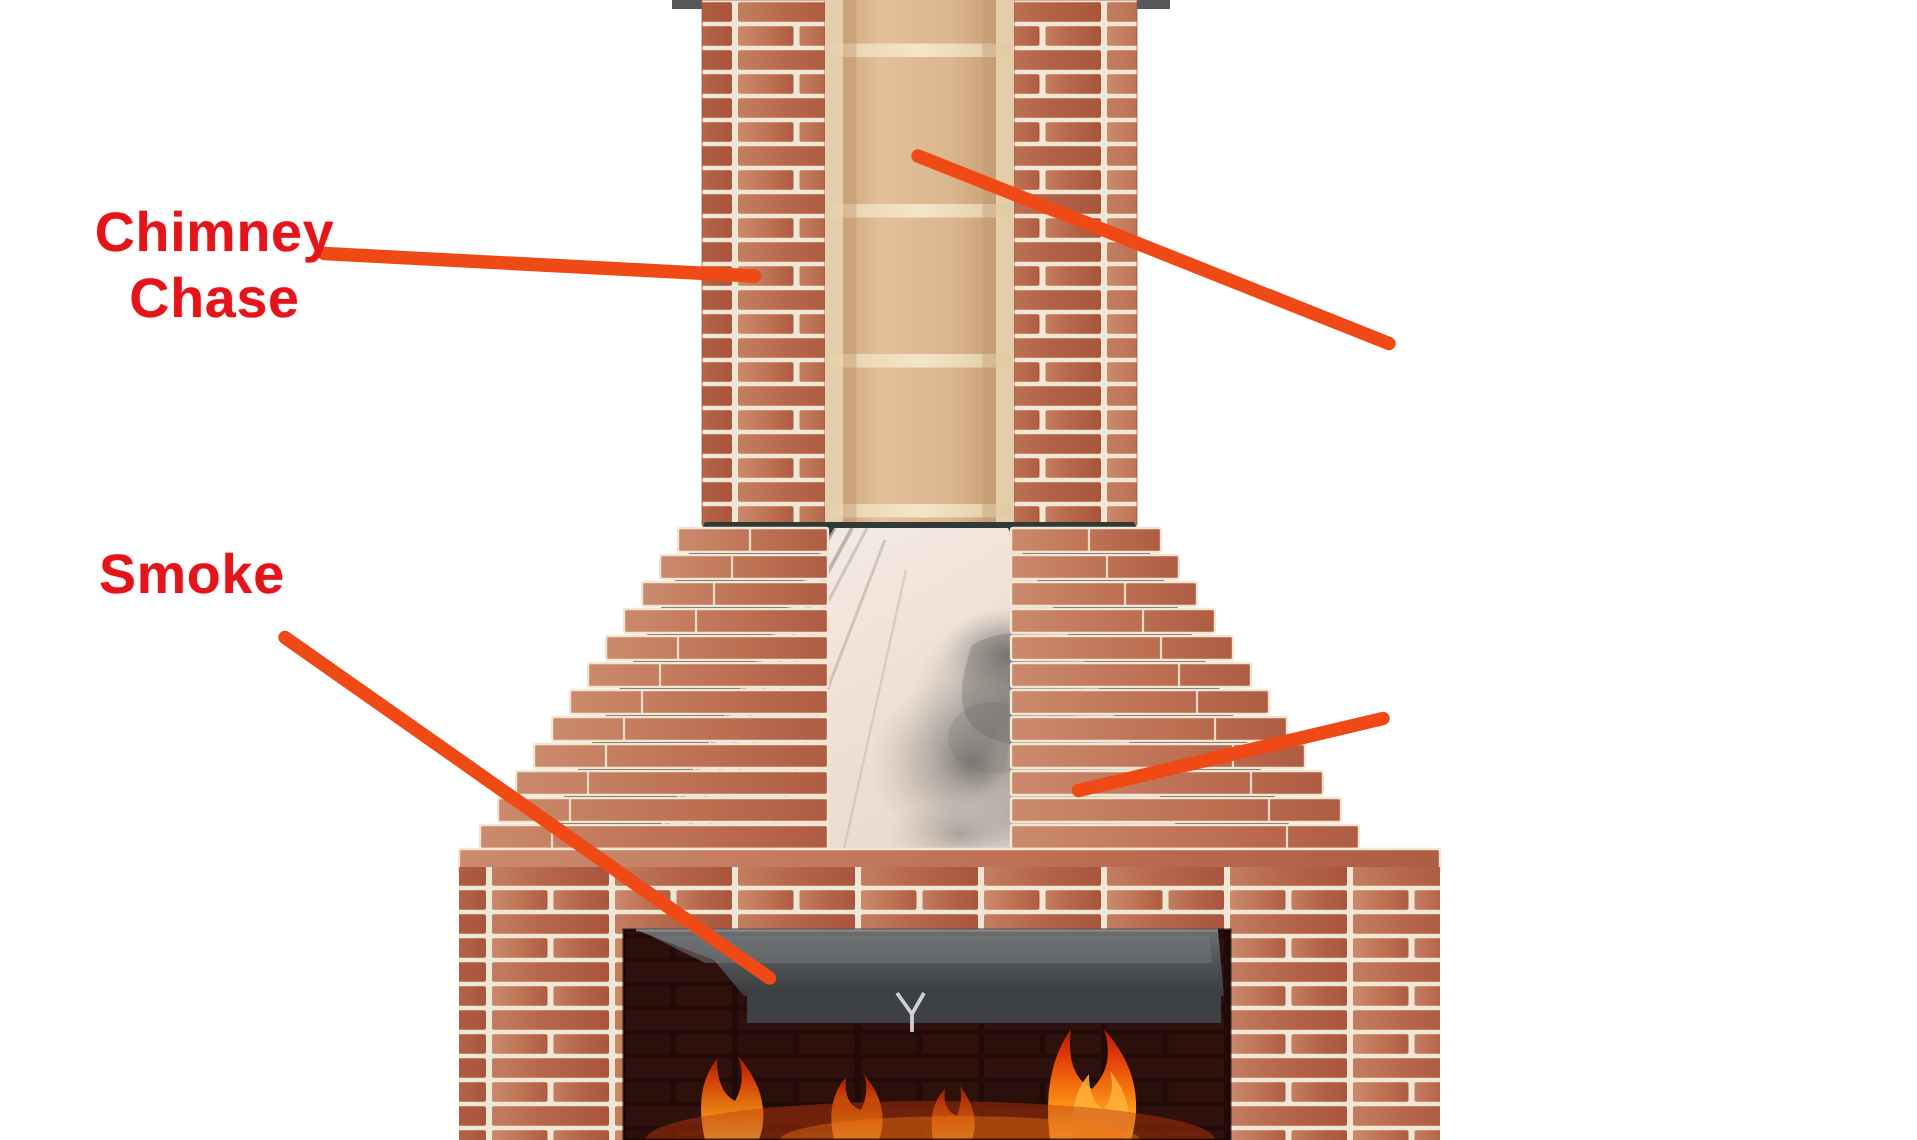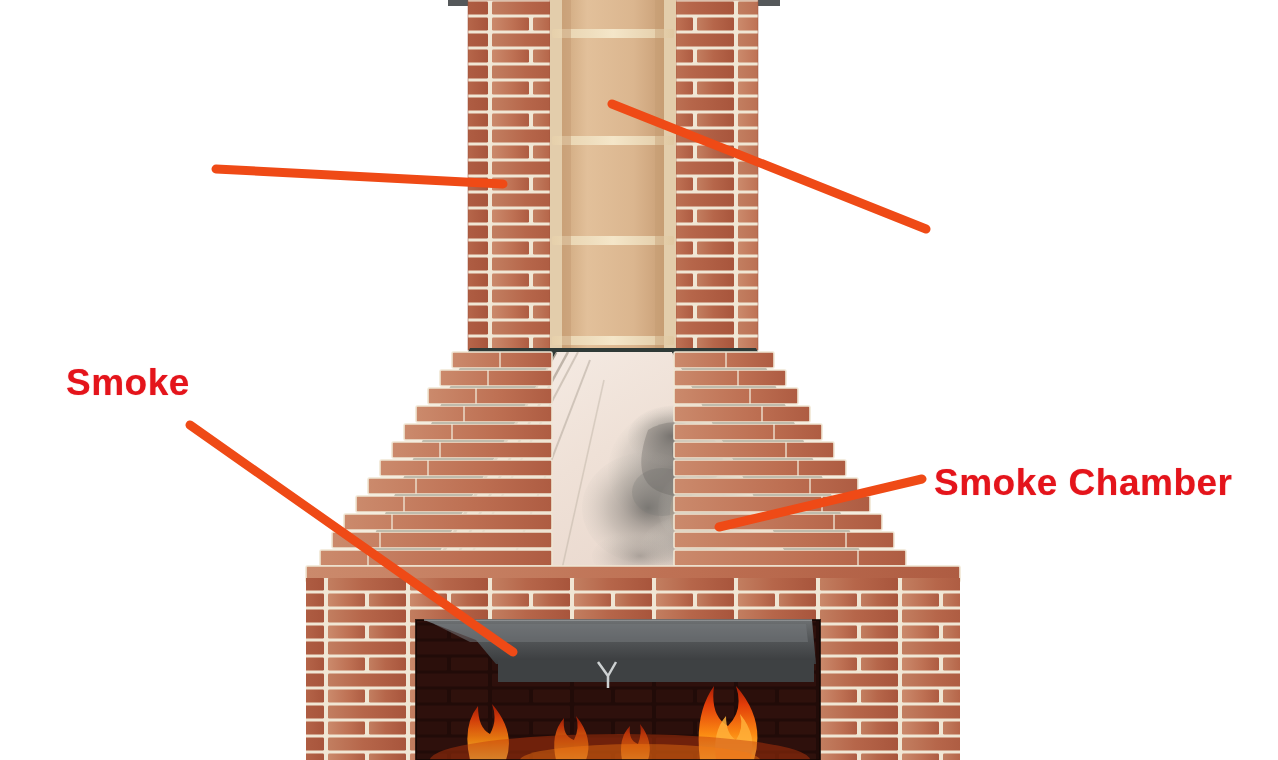--- a/index.html
+++ b/index.html
@@ -260,19 +260,20 @@
     </g>
 
     <g stroke="#ef4a16" stroke-width="9" stroke-linecap="round" fill="none">
       <line x1="216" y1="169" x2="503" y2="184"></line>
       <line x1="926" y1="229" x2="612" y2="104"></line>
       <line x1="190" y1="425" x2="513" y2="652"></line>
       <line x1="922" y1="479" x2="719" y2="527"></line>
     </g>
   </svg>
 
+  <div class="lbl" id="lbl-chimney-chase">Chimney
+Chase</div>
 
 
   <div class="lbl" id="lbl-damper">Smoke</div>
 
-  <div class="lbl" id="lbl-smoke-chamber">Smoke Chamber</div>
 
 </div>
 
 </body></html>

